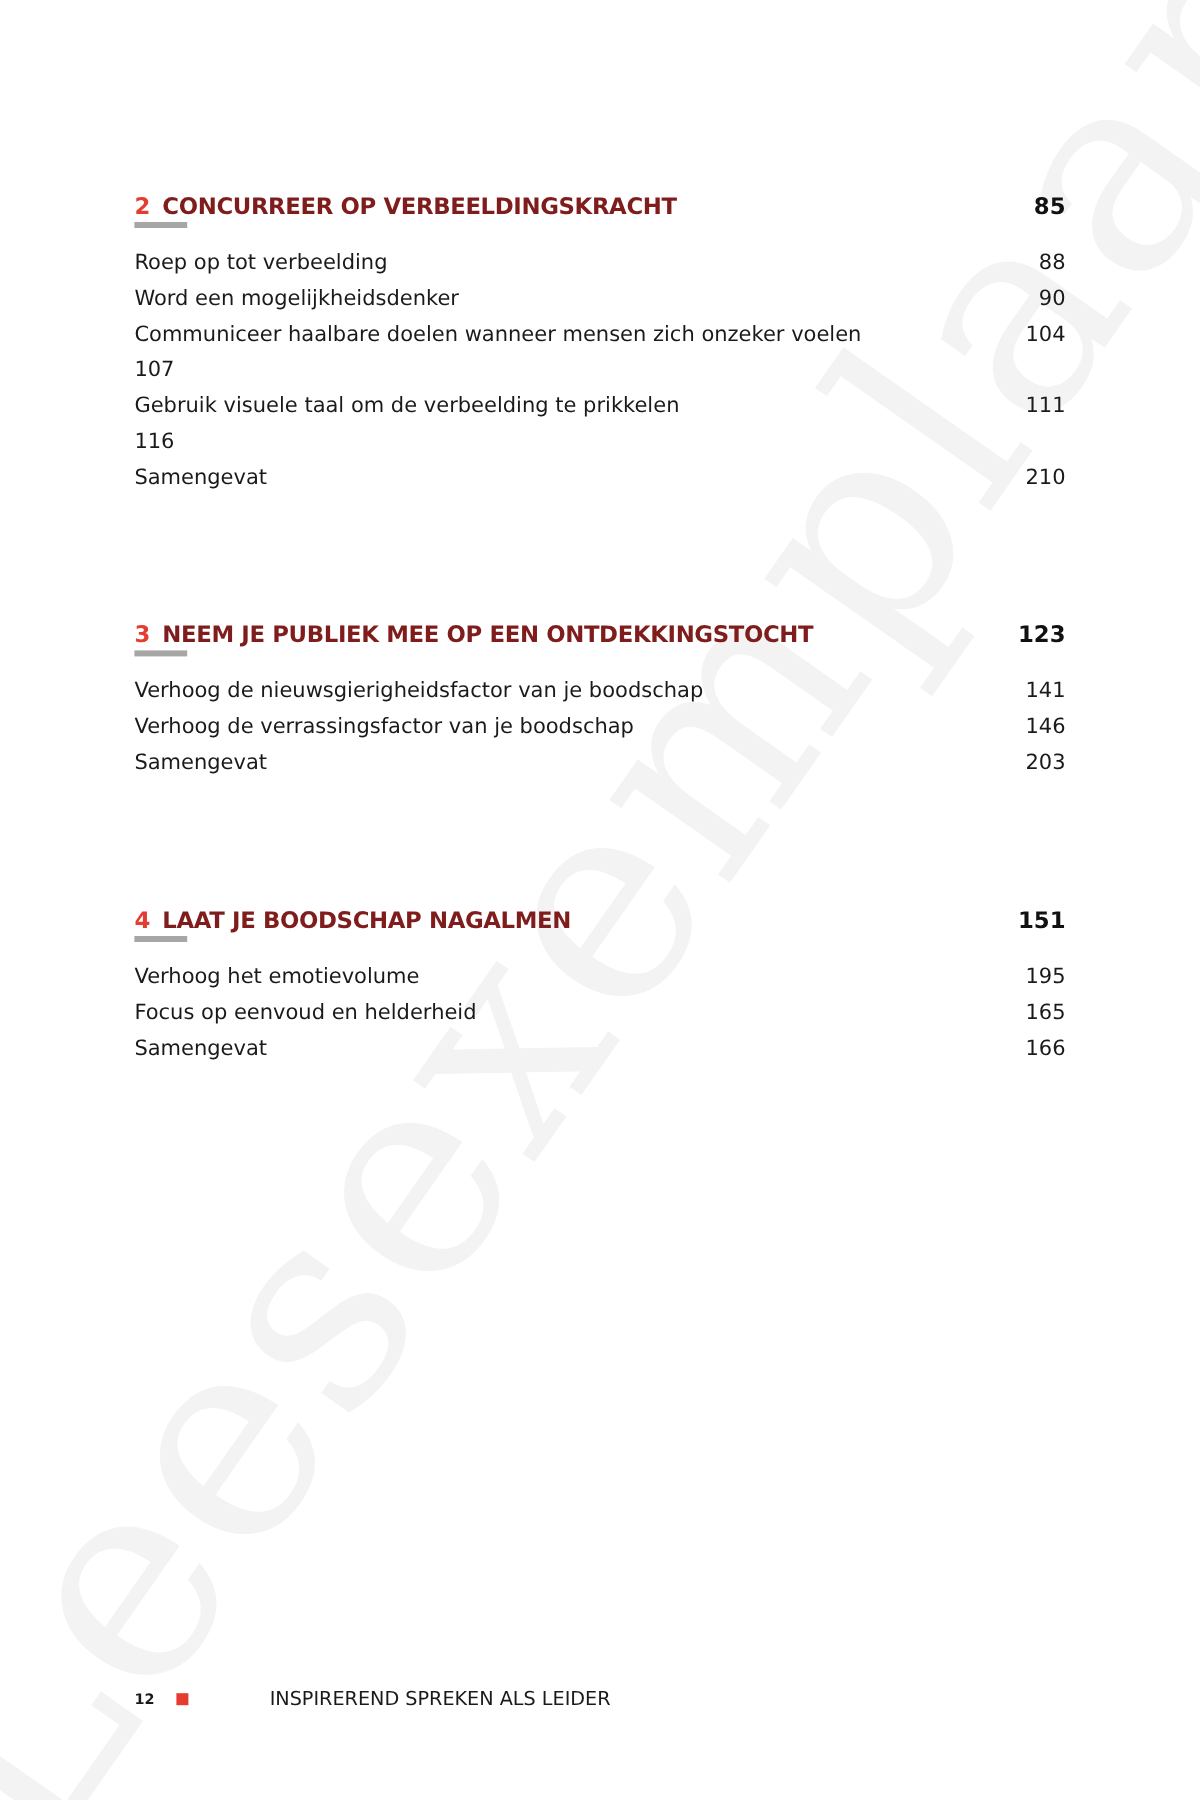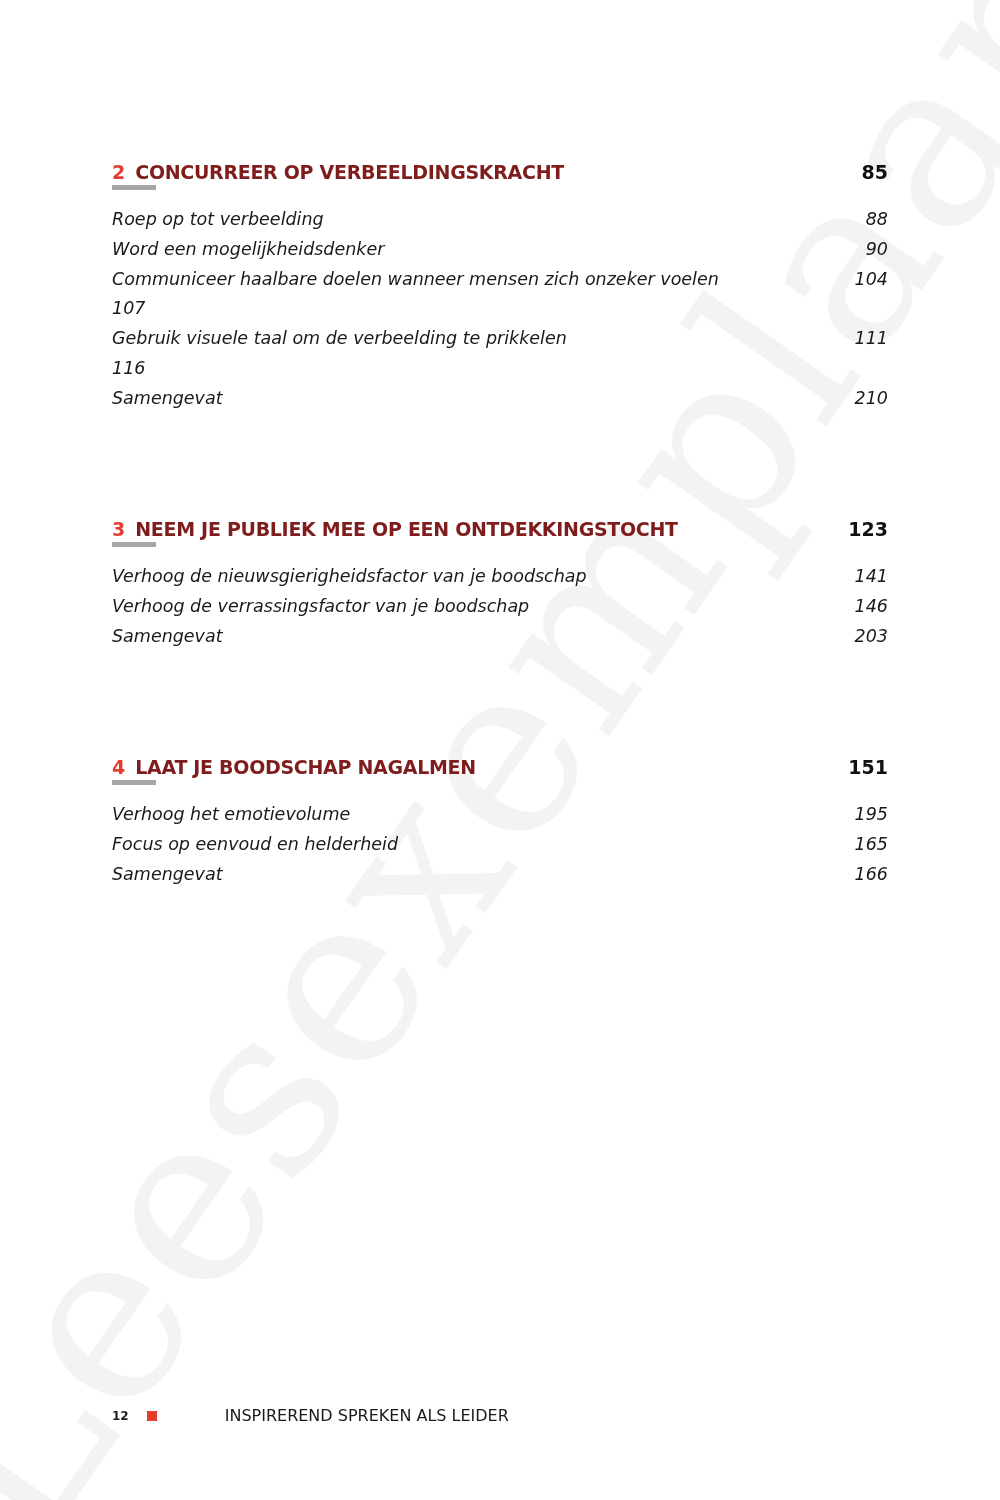--- a/index.html
+++ b/index.html
@@ -76,21 +76,20 @@
       width: 44px;
       height: 5px;
       background: #a6a6a6;
       margin-top: 10px;
       margin-bottom: 19px;
     }
     .entries {
       list-style: none;
       margin: 0;
       padding: 0;
-      font-style: italic;
     }
     .entry {
       display: flex;
       justify-content: space-between;
       align-items: baseline;
       height: 29.8px;
       font-family: "DejaVu Sans", sans-serif;
       font-size: 17.5px;
       color: #1a1a1a;
     }

